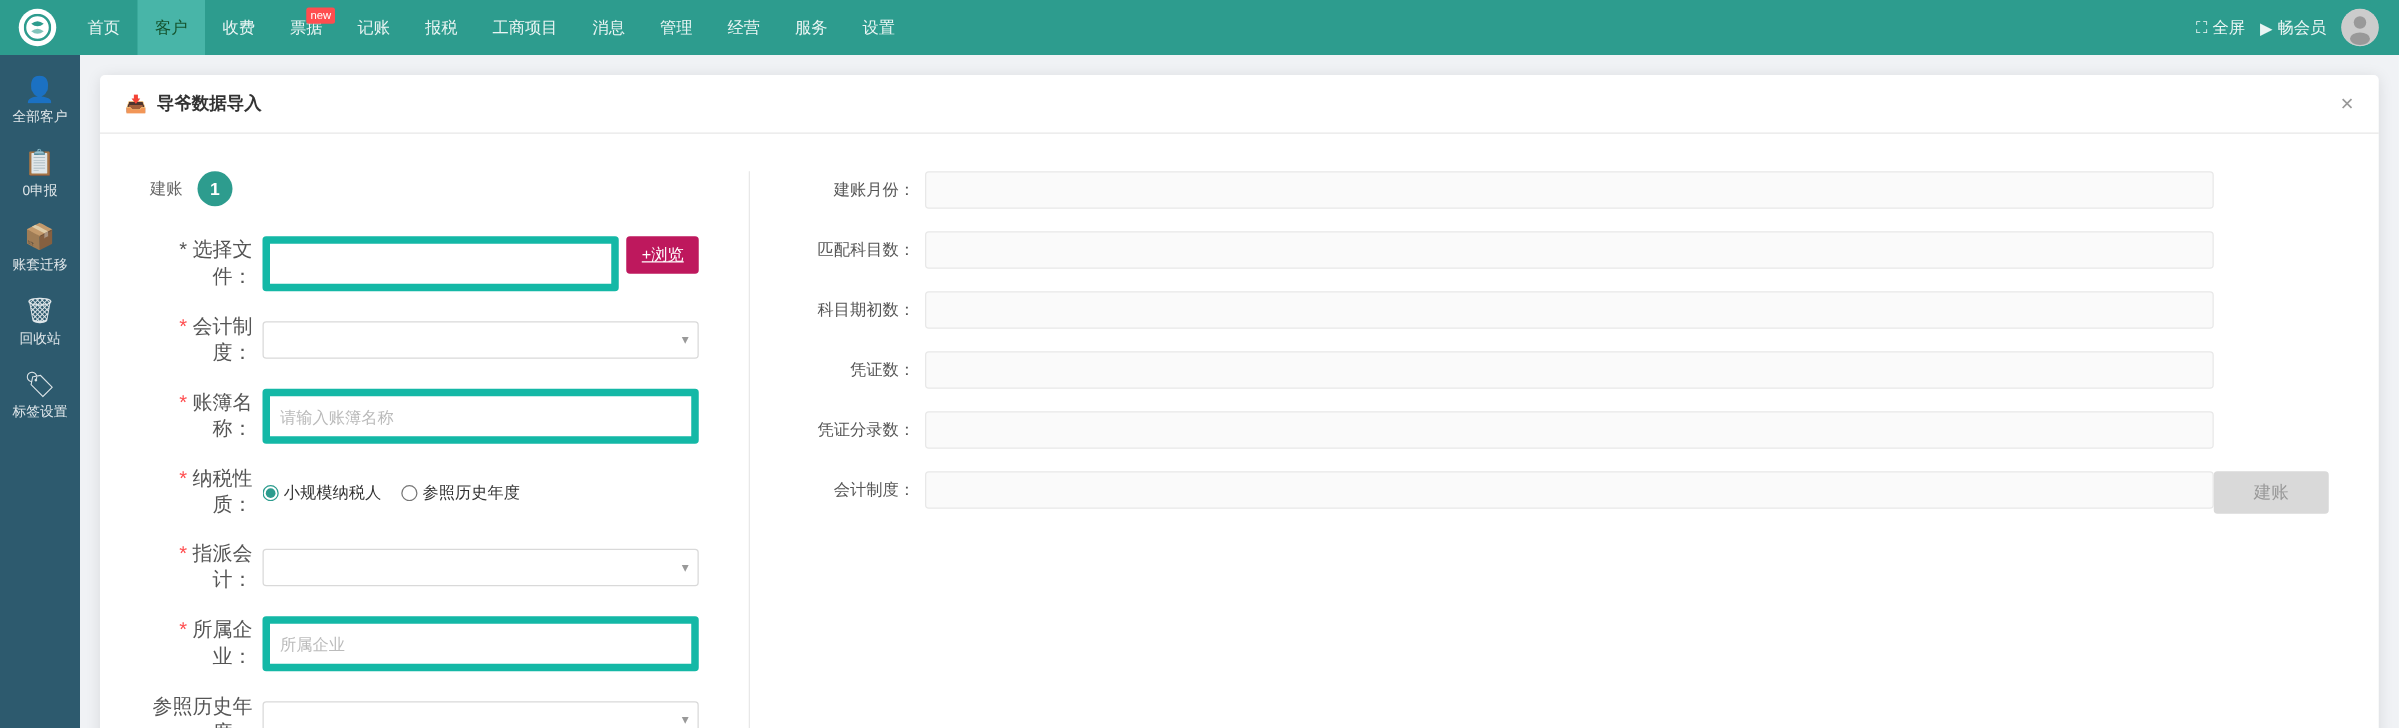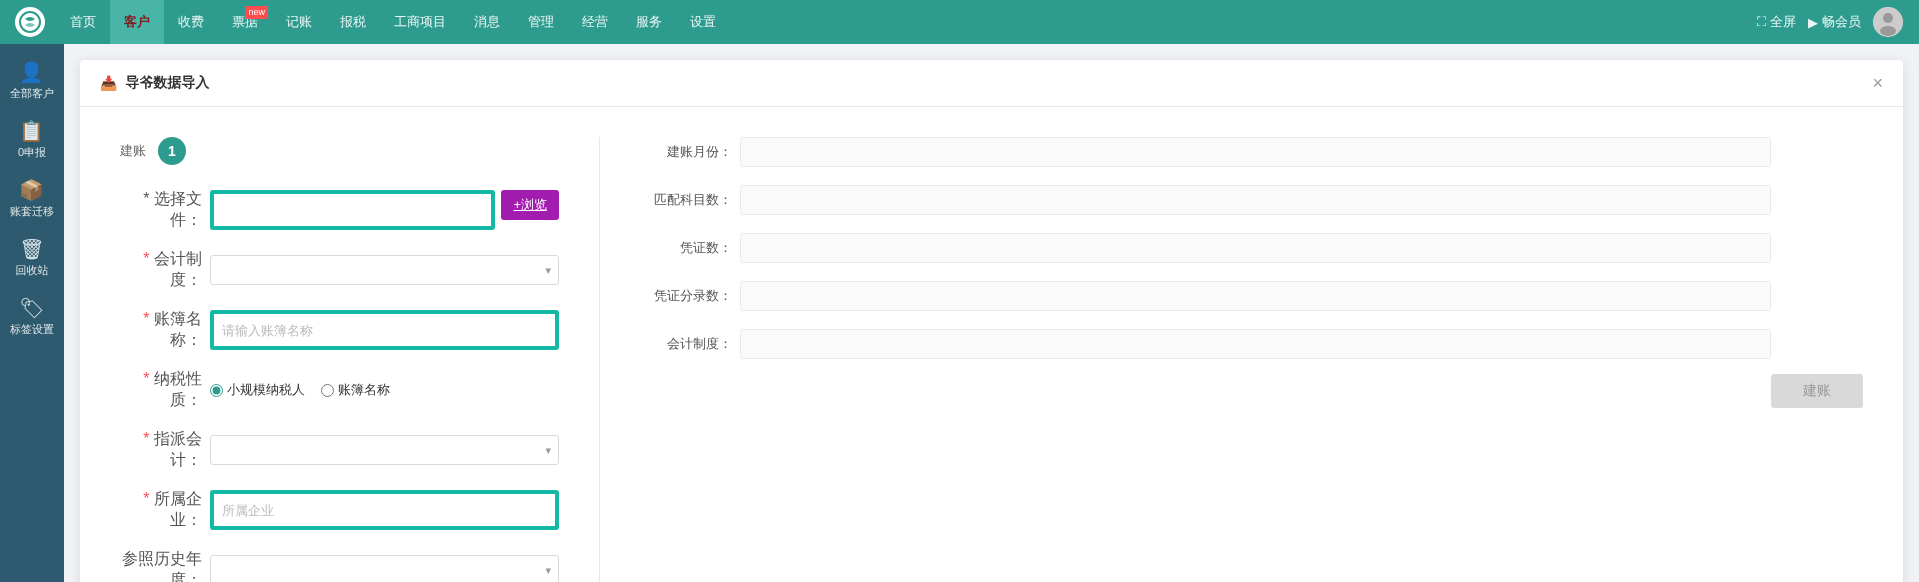--- a/index.html
+++ b/index.html
@@ -47,22 +47,21 @@
       height: 44px;
       display: flex;
       align-items: center;
       color: rgba(255,255,255,0.9);
       cursor: pointer;
       font-size: 13px;
       position: relative;
     }
     .nav-item.active {
       background: #48b5a8;
-      color: #7f1d1d;
-      font-weight: bold;
+      color: #14532d;
     }
     .nav-item .new-badge {
       position: absolute;
       top: 6px;
       right: 4px;
       background: #ff4d4f;
       color: white;
       font-size: 9px;
       padding: 1px 3px;
       border-radius: 2px;
@@ -213,21 +212,21 @@
     .form-label.required::before {
       content: '* ';
       color: #ff4d4f;
     }
     .form-control {
       flex: 1;
     }
     .form-control input[type="text"] {
       width: 100%;
       height: 14px;
-      border: 4px solid #14b8a6;
+      border: 6px solid #14b8a6;
       border-radius: 3px;
       padding: 16px 8px;
       font-size: 13px;
       color: #333;
       outline: none;
     }
     .form-control input[type="text"]::placeholder {
       color: #bbb;
     }
     .file-input-group {
@@ -237,21 +236,21 @@
     .file-input-group input {
       flex: 1;
       height: 30px;
       border: 1px solid #d9d9d9;
       border-radius: 3px;
       padding: 0 8px;
       font-size: 13px;
       outline: none;
     }
     .browse-btn {
-      background: #a21caf;
+      background: #be185d;
       color: white;
       border: none;
       padding: 2px 12px;
       height: 30px;
       border-radius: 3px;
       cursor: pointer;
       font-size: 13px;
       white-space: nowrap;
       text-decoration: underline;
     }
@@ -468,21 +467,21 @@
         <div class="form-row">
           <span class="form-label required">纳税性质：</span>
           <div class="form-control">
             <div class="radio-group">
               <label>
                 <input type="radio" name="tax_type" value="small" checked="" style="">
                 <span>小规模纳税人</span>
               </label>
               <label>
                 <input type="radio" name="tax_type" value="general" style="">
-                <span>账簿名称</span>
+                <span>参照历史年度</span>
               </label>
             </div>
           </div>
         </div>
 
         <div class="form-row">
           <span class="form-label required">指派会计：</span>
           <div class="form-control select-wrapper">
             <select>
               <option value=""></option>
@@ -514,20 +513,24 @@
           <div class="info-row">
             <span class="info-label">建账月份：</span>
             <div class="info-value"></div>
           </div>
 
           <div class="info-row">
             <span class="info-label">匹配科目数：</span>
             <div class="info-value"></div>
           </div>
 
+          <div class="info-row">
+            <span class="info-label">科目期初数：</span>
+            <div class="info-value"></div>
+          </div>
 
           <div class="info-row">
             <span class="info-label">凭证数：</span>
             <div class="info-value"></div>
           </div>
 
           <div class="info-row">
             <span class="info-label">凭证分录数：</span>
             <div class="info-value"></div>
           </div>

